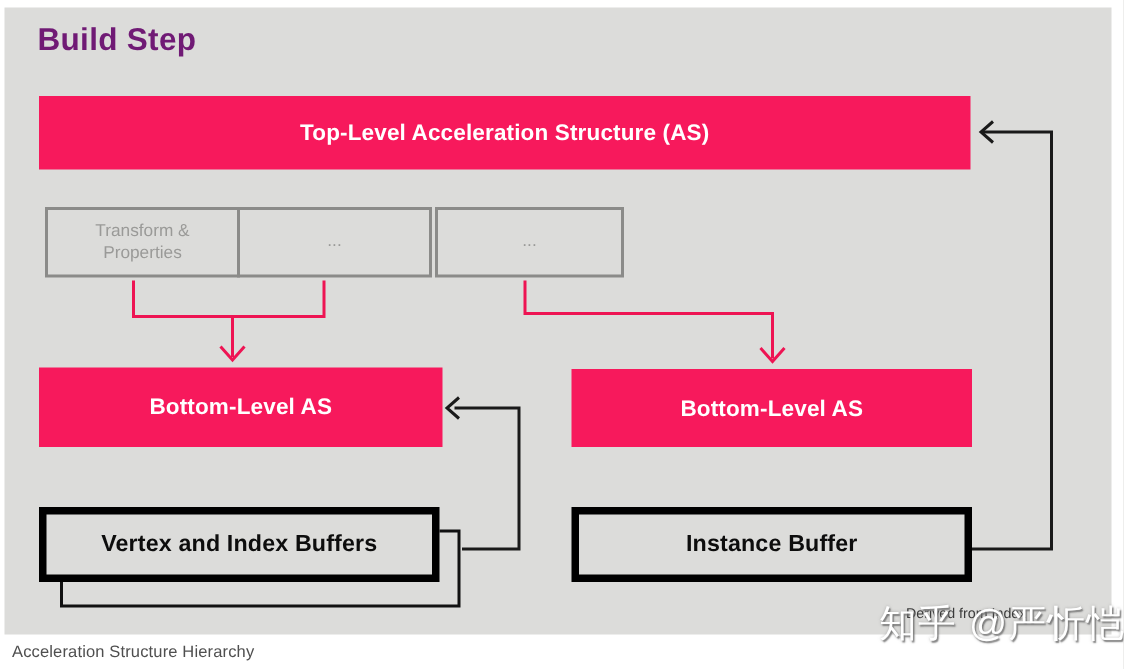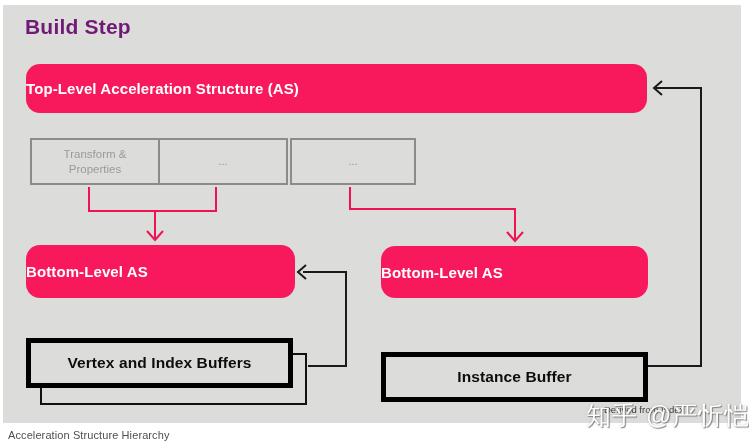--- a/index.html
+++ b/index.html
@@ -19,22 +19,22 @@
   .panel{
     position:absolute;left:3px;top:5px;width:738px;height:418px;
     background:var(--panel);
   }
   .title{
     position:absolute;left:25px;top:15px;
     font-size:21px;font-weight:700;color:#701a75;letter-spacing:0.2px;
   }
   .pinkbox{
     position:absolute;background:var(--accent);
-    display:flex;align-items:center;justify-content:flex-start;
-    color:#fff;font-weight:700;font-size:15px;letter-spacing:0.1px;border-radius:14px;
+    display:flex;align-items:center;justify-content:center;
+    color:#fff;font-weight:700;font-size:15px;letter-spacing:0.1px;
   }
   .top-box{left:26px;top:64px;width:621px;height:49px;}
   .blas-left{left:26px;top:245px;width:269px;height:53px;}
   .blas-right{left:381px;top:246px;width:267px;height:52px;}
   .cells{
     position:absolute;left:30px;top:138px;height:47px;display:flex;
   }
   .cell{
     height:47px;border:2px solid var(--gborder);
     display:flex;align-items:center;justify-content:center;text-align:center;
@@ -48,21 +48,21 @@
     position:absolute;background:var(--panel);border:5px solid #000000;
     display:flex;align-items:center;justify-content:center;
     color:#0D0D0D;font-weight:700;font-size:15.5px;letter-spacing:0.1px;
     z-index:3;
   }
   .vbuf-shadow{
     position:absolute;left:40px;top:353px;width:267px;height:52px;
     border:2px solid #111;background:var(--panel);z-index:2;
   }
   .vbuf{left:26px;top:338px;width:267px;height:50px;}
-  .ibuf{left:381px;top:352px;width:267px;height:50px;}
+  .ibuf{left:381px;top:338px;width:267px;height:50px;}
   svg.wires{position:absolute;left:0;top:0;z-index:4;pointer-events:none;}
   svg.wires path{fill:none;stroke-width:2px;}
   .wire-pink{stroke:#EE1453;}
   .wire-black{stroke:var(--ink);}
   .caption{
     position:absolute;left:8px;top:429px;
     font-size:11px;color:#4F4F4F;letter-spacing:0.1px;z-index:6;
   }
   .attribution{
     position:absolute;left:604px;top:404px;

